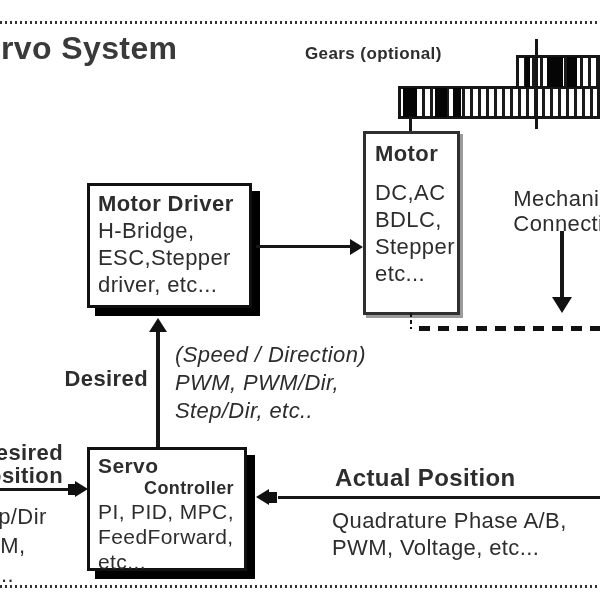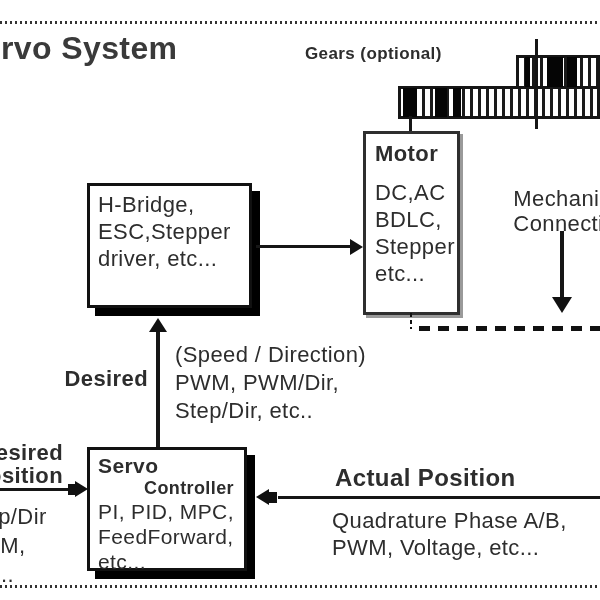--- a/index.html
+++ b/index.html
@@ -57,20 +57,21 @@
 
   <div class="box" style="left:363px;top:131px;width:97px;height:184px;border-color:#2f2f2f;box-shadow:3px 3px 0 #9a9a9a;padding:7px 0 4px 9px;">
     <div class="bt" style="margin-bottom:12px;">Motor</div>
     <div class="bl">DC,AC</div>
     <div class="bl">BDLC,</div>
     <div class="bl">Stepper</div>
     <div class="bl">etc...</div>
   </div>
 
   <div class="box shadow" style="left:87px;top:183px;width:165px;height:125px;padding:5px 0 0 8px;">
+    <div class="bt">Motor Driver</div>
     <div class="bl">H-Bridge,</div>
     <div class="bl">ESC,Stepper</div>
     <div class="bl">driver, etc...</div>
   </div>
 
   <div class="line" style="left:256px;top:245px;width:98px;height:3px;"></div>
   <div class="tri tri-right" style="left:350px;top:239px;"></div>
 
   <div class="txt" style="left:505px;top:186px;width:132px;text-align:center;font-size:22px;line-height:25px;">
     <div>Mechanical</div>
@@ -82,21 +83,21 @@
   <div class="vdash" style="left:410px;top:313px;width:2px;height:16px;"></div>
   <div class="dashline" style="left:419px;top:326px;width:181px;"></div>
 
   <div class="line" style="left:156px;top:331px;width:4px;height:116px;"></div>
   <div class="tri tri-up" style="left:149px;top:318px;"></div>
 
   <div class="txt b" style="left:20px;top:366px;width:128px;text-align:right;font-size:22px;line-height:26px;">
     <div>Desired</div>
   </div>
 
-  <div class="txt" style="left:175px;top:341px;font-size:22px;line-height:28px;">
+  <div class="txt" style="left:175px;top:341px;font-size:22px;line-height:28px;font-style:italic;">
     <div>(Speed / Direction)</div>
     <div>PWM, PWM/Dir,</div>
     <div>Step/Dir, etc..</div>
   </div>
 
   <div class="box shadow" style="left:87px;top:447px;width:160px;height:124px;padding:5px 10px 0 8px;">
     <div class="bt" style="font-size:21px;line-height:22px;">Servo</div>
     <div class="bt" style="font-size:18px;line-height:22px;text-align:right;">Controller</div>
     <div class="bl" style="font-size:21px;line-height:25px;">PI, PID, MPC,</div>
     <div class="bl" style="font-size:21px;line-height:25px;">FeedForward,</div>

